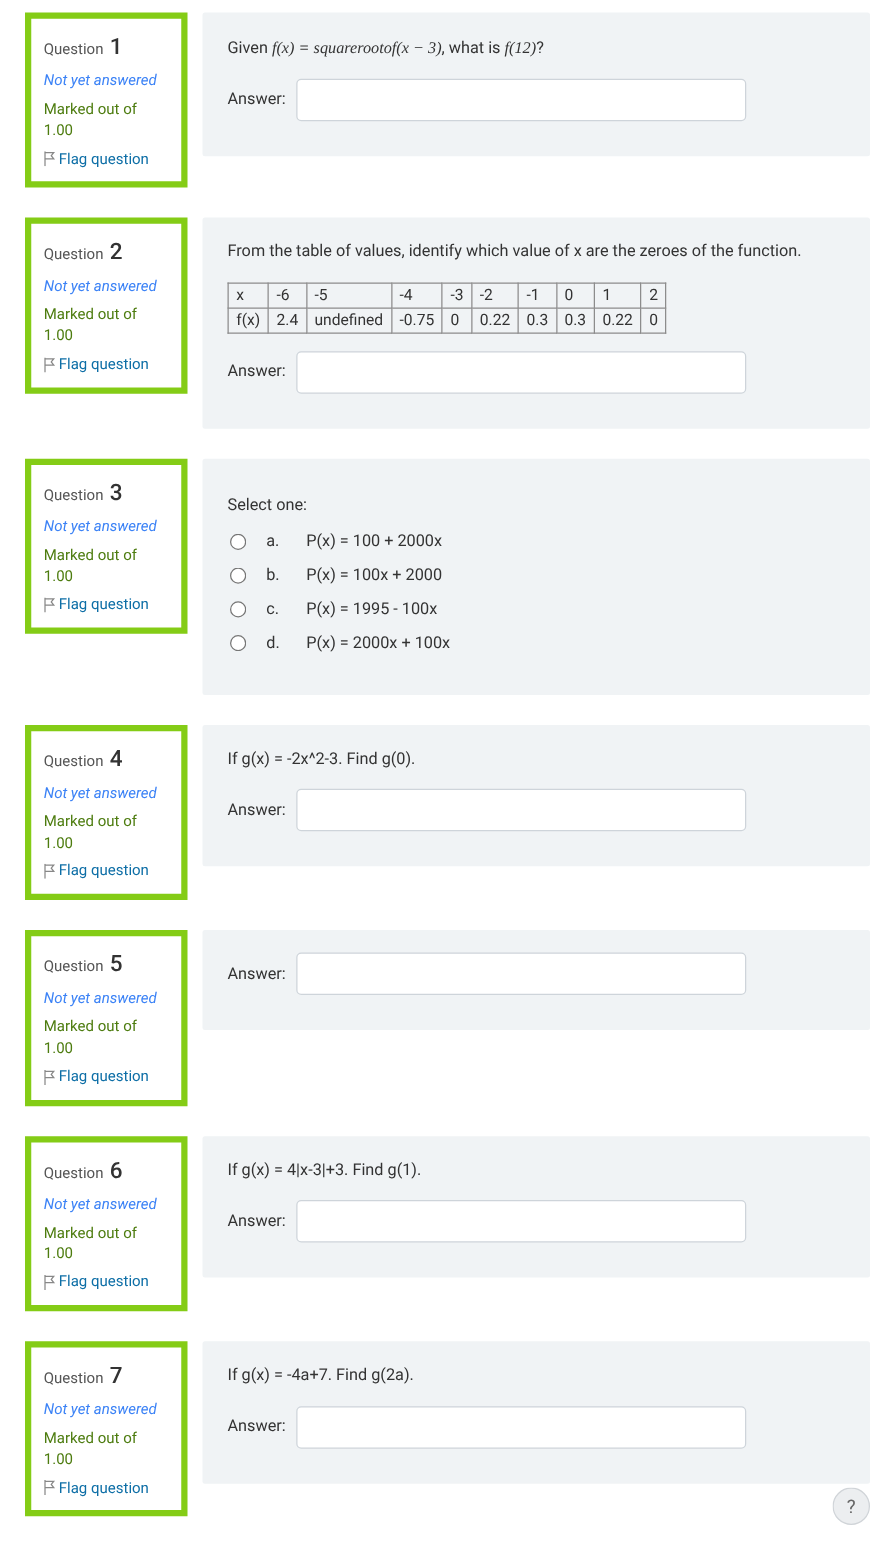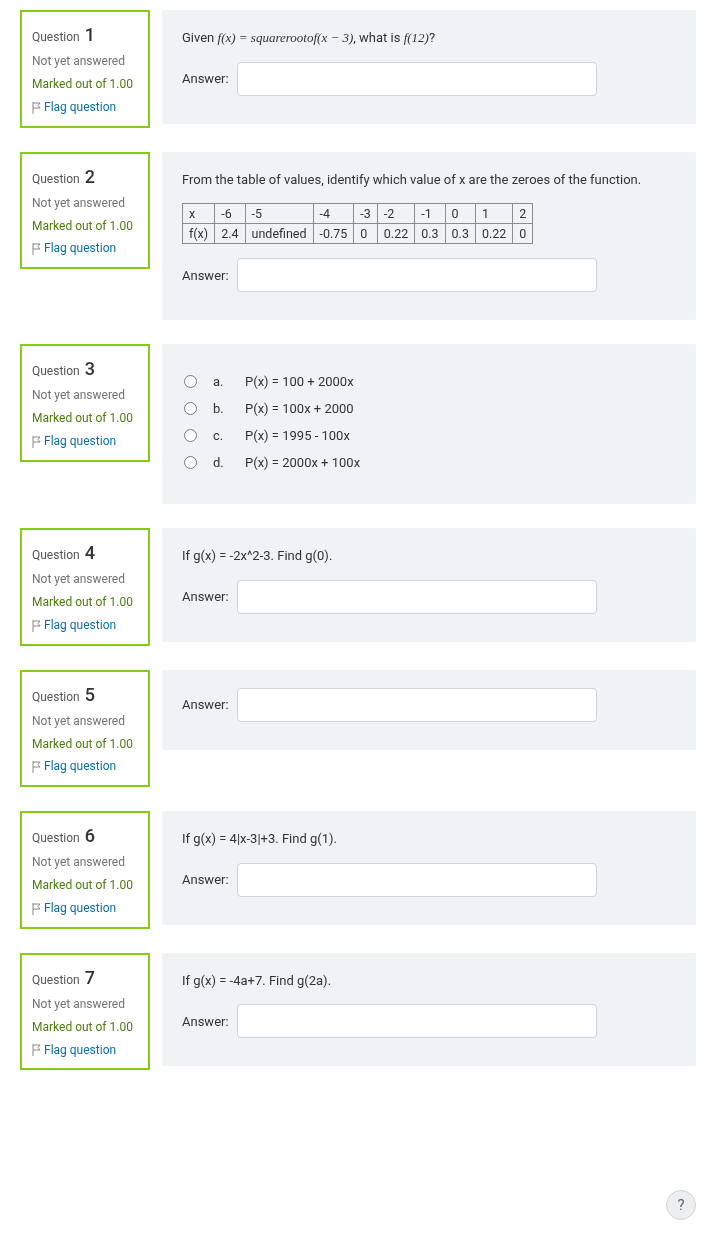--- a/index.html
+++ b/index.html
@@ -12,29 +12,29 @@
     padding: 10px 20px;
   }
   .question-row {
     display: flex;
     gap: 12px;
     margin-bottom: 24px;
     align-items: flex-start;
   }
   .info {
     width: 130px;
-    border: 2px solid #84cc16;
+    border: 5px solid #84cc16;
     padding: 10px 10px;
     font-size: 12px;
     line-height: 1.4;
   }
   .info .q-line { margin-bottom: 6px; }
   .info .q-label { color: #555; }
   .info .q-num { font-size: 18px; font-weight: 500; color: #333; margin-left: 2px; }
-  .info .status { color: #737373; margin-bottom: 6px; }
+  .info .status { color: #3b82f6; margin-bottom: 6px; font-style: italic; }
   .info .marks { color: #4d7c0f; margin-bottom: 6px; }
   .flag-link { color: #0d6ea6; text-decoration: none; }
   .flag-icon { display: inline-block; width: 10px; height: 12px; vertical-align: middle; margin-right: 2px; }
   .content {
     flex: 1;
     background: #f0f3f5;
     padding: 18px 20px 28px 20px;
     border-radius: 2px;
   }
   .qtext { margin-bottom: 14px; line-height: 1.5; color: #333; }
@@ -175,20 +175,21 @@
     </div>
     <div class="status">Not yet answered</div>
     <div class="marks">Marked out of 1.00</div>
     <a href="#" class="flag-link">
       <span class="flag-icon"><svg viewBox="0 0 10 12" width="10" height="12">
               <path d="M1 0 L1 12 M1 1 L8 1 L6 3.5 L8 6 L1 6" stroke="#888" stroke-width="1" fill="none"></path>
             </svg></span>Flag question
     </a>
   </div>
     <div class="content">
+        <div class="select-one">Select one:</div>
         <div class="options">
     <div class="opt">
       <input type="radio" name="q3" style="">
       <span class="letter">a.</span>
       <span>P(x) = 100 + 2000x</span>
     </div>
     <div class="opt">
       <input type="radio" name="q3" style="">
       <span class="letter">b.</span>
       <span>P(x) = 100x + 2000</span>

